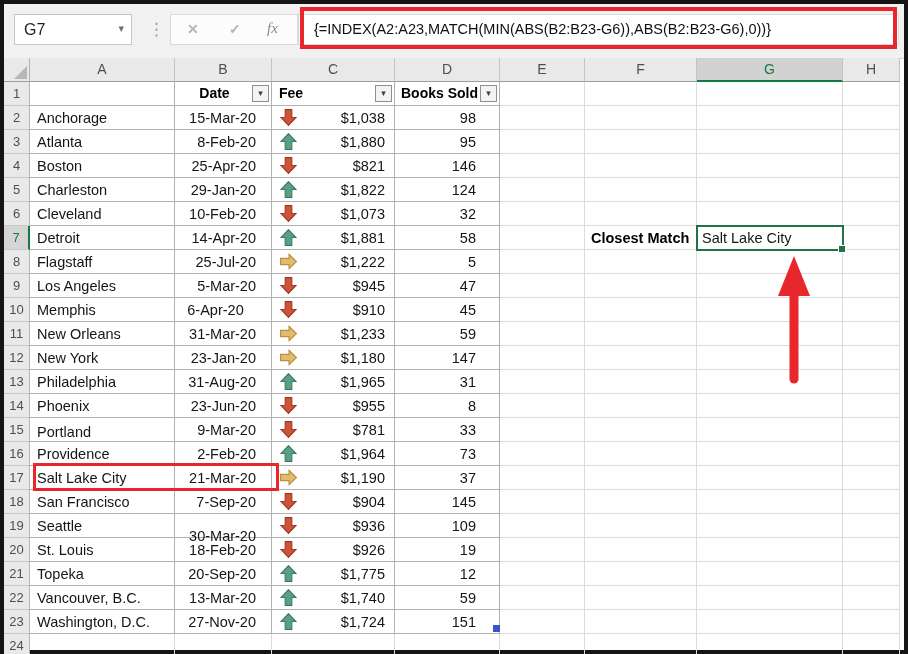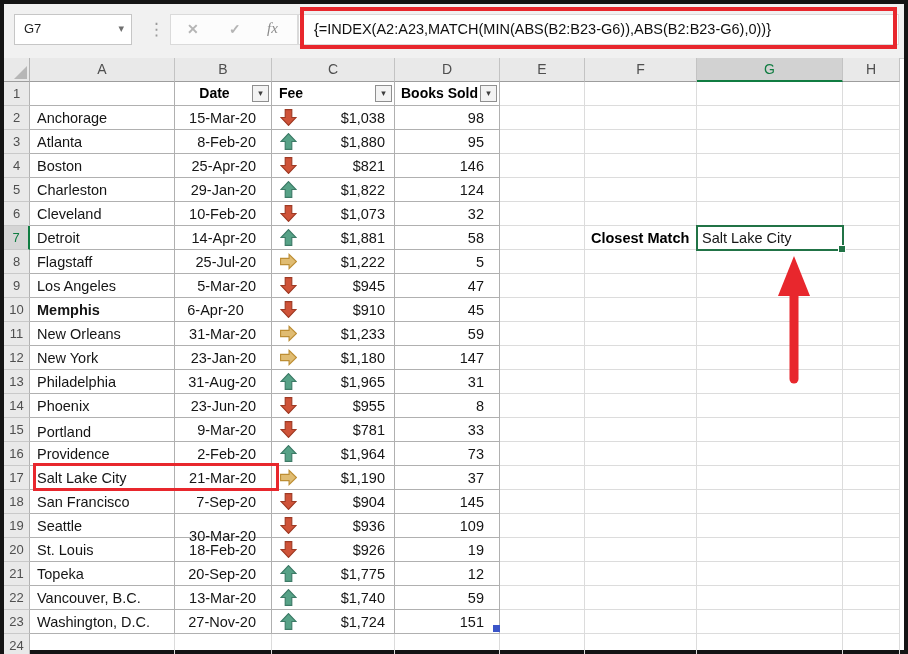--- a/index.html
+++ b/index.html
@@ -1,21 +1,21 @@
 <!DOCTYPE html>
 <html><head>
 <meta charset="utf-8">
 <style>
   html,body{margin:0;padding:0;background:#555;}
   #app{position:relative;width:908px;height:654px;background:#141414;font-family:"Liberation Sans",sans-serif;overflow:hidden;}
   #sheet{position:absolute;left:4px;top:4px;width:900px;height:646px;background:#fff;}
   
   .topbar{position:absolute;left:0;top:0;width:900px;height:54px;background:#f1f1f1;border-bottom:1px solid #d0d0d0;z-index:1;}
   .namebox{position:absolute;left:10px;top:10px;width:118px;height:31px;background:#fff;border:1px solid #c6c6c6;box-sizing:border-box;}
-  .nb-text{position:absolute;left:9px;top:6px;font-size:13px;color:#1f1f1f;}
+  .nb-text{position:absolute;left:9px;top:6px;font-size:16px;color:#1f1f1f;}
   .nb-arrow{position:absolute;right:7px;top:7px;font-size:11px;color:#6f6f6f;}
   .dots{position:absolute;left:144px;top:15px;font-size:17px;color:#9a9a9a;}
   .fxbox{position:absolute;left:166px;top:10px;width:128px;height:31px;background:#fcfcfc;border:1px solid #dadada;box-sizing:border-box;}
   .fb-cancel{position:absolute;left:16px;top:6px;font-size:14px;color:#b5b5b5;font-weight:bold;}
   .fb-enter{position:absolute;left:58px;top:6px;font-size:14px;color:#b5b5b5;font-weight:bold;}
   .fb-fx{position:absolute;left:96px;top:5px;font-size:15px;color:#8a8a8a;font-style:italic;font-family:"Liberation Serif",serif;}
   .formulabar{position:absolute;left:294px;top:10px;width:601px;height:31px;background:#fff;border:1px solid #dadada;box-sizing:border-box;line-height:29px;padding-left:15px;font-size:14.5px;color:#101010;white-space:nowrap;overflow:hidden;}
   
   .corner{position:absolute;left:0;top:54px;width:26px;height:24px;background:#e9e9e9;border-right:1px solid #b3b3b3;border-bottom:1px solid #9d9d9d;box-sizing:border-box;z-index:1;}
   .corner-tri{position:absolute;right:2px;bottom:2px;width:0;height:0;border-left:13px solid transparent;border-bottom:13px solid #b7b7b7;}
@@ -23,21 +23,21 @@
   .colh.sel{background:#d2d2d2;color:#107C41;border-bottom:2px solid #107C41;}
   .rowh{position:absolute;left:0;width:26px;height:24px;line-height:23px;background:#e9e9e9;color:#4f4f4f;font-size:13px;text-align:center;border-right:1px solid #b3b3b3;border-bottom:1px solid #c9c9c9;box-sizing:border-box;z-index:1;}
   .rowh.sel{background:#d5d5d5;color:#107C41;border-right:2px solid #107C41;}
   .cell{position:absolute;height:24px;box-sizing:border-box;border-right:1px solid #dcdcdc;border-bottom:1px solid #dcdcdc;}
   .cell.dk{border-right:1px solid #b0b0b0;border-bottom:1px solid #b0b0b0;}
   
   .tcell{position:absolute;height:24px;line-height:24px;font-size:14.5px;color:#151515;box-sizing:border-box;white-space:nowrap;z-index:2;}
   .tcell.city{padding-left:7px;}
   .tcell.date{text-align:right;padding-right:16px;}
   .tcell.fee{text-align:right;padding-right:10px;}
-  .tcell.books{text-align:right;padding-right:16px;}
+  .tcell.books{text-align:right;padding-right:24px;}
   .hcell{position:absolute;top:78px;height:24px;line-height:23px;font-size:14px;font-weight:bold;color:#000;box-sizing:border-box;white-space:nowrap;z-index:2;}
   .fbtn{position:absolute;right:3px;top:3px;width:17px;height:17px;background:#f3f3f3;border:1px solid #8f8f8f;box-sizing:border-box;font-size:9px;color:#3d3d3d;text-align:center;line-height:15px;font-weight:normal;}
   .fbtn .uparr{font-size:8px;position:relative;top:-2px;left:0px;}
   .trend{position:absolute;width:17px;height:17px;z-index:2;}
   
   .sp-label{position:absolute;left:581px;width:112px;height:24px;line-height:24px;font-size:14.5px;font-weight:bold;color:#000;padding-left:6px;box-sizing:border-box;white-space:nowrap;z-index:2;}
   .sp-value-right{position:absolute;left:693px;width:146px;height:24px;line-height:24px;font-size:14.5px;color:#151515;text-align:right;padding-right:6px;box-sizing:border-box;z-index:2;}
   .selbox{position:absolute;left:692px;top:221px;width:148px;height:26px;border:2px solid #217346;box-sizing:border-box;background:#fff;z-index:4;}
   .selbox .txt{position:absolute;left:4px;top:0;line-height:22px;font-size:14.5px;color:#151515;white-space:nowrap;}
   .fillhandle{position:absolute;right:-4px;bottom:-4px;width:6px;height:6px;background:#217346;border:1px solid #fff;}
@@ -353,21 +353,21 @@
         <svg viewBox="0 0 15 15" class="trend" style="left: 276px; top: 249px;">
           <polygon points="0.5,4.8 8,4.8 8,1.2 14.5,7.5 8,13.8 8,10.2 0.5,10.2" fill="#e0bc72" stroke="#bd8e35"></polygon>
         </svg>
         <div class="tcell city" style="left: 26px; top: 270px; width: 145px;">Los Angeles</div>
         <div class="tcell date" style="left: 171px; top: 270px; width: 97px;">5-Mar-20</div>
         <div class="tcell fee" style="left: 268px; top: 270px; width: 123px;">$945</div>
         <div class="tcell books" style="left: 391px; top: 270px; width: 105px;">47</div>
         <svg viewBox="0 0 15 15" class="trend" style="left: 276px; top: 273px;">
           <polygon points="7.5,14.5 0.8,7.5 4.6,7.5 4.6,0.5 10.4,0.5 10.4,7.5 14.2,7.5" fill="#cf5339" stroke="#9e3a24"></polygon>
         </svg>
-        <div class="tcell city" style="left: 26px; top: 294px; width: 158px; font-weight: bold;">Memphis</div>
+        <div class="tcell city" style="left: 26px; top: 294px; width: 158px;">Memphis</div>
         <div class="tcell date" style="left: 171px; top: 294px; width: 97px; text-align: center;">6-Apr-20</div>
         <div class="tcell fee" style="left: 268px; top: 294px; width: 123px;">$910</div>
         <div class="tcell books" style="left: 391px; top: 294px; width: 105px;">45</div>
         <svg viewBox="0 0 15 15" class="trend" style="left: 276px; top: 297px;">
           <polygon points="7.5,14.5 0.8,7.5 4.6,7.5 4.6,0.5 10.4,0.5 10.4,7.5 14.2,7.5" fill="#cf5339" stroke="#9e3a24"></polygon>
         </svg>
         <div class="tcell city" style="left: 26px; top: 318px; width: 145px;">New Orleans</div>
         <div class="tcell date" style="left: 171px; top: 318px; width: 97px;">31-Mar-20</div>
         <div class="tcell fee" style="left: 268px; top: 318px; width: 123px;">$1,233</div>
         <div class="tcell books" style="left: 391px; top: 318px; width: 105px;">59</div>

